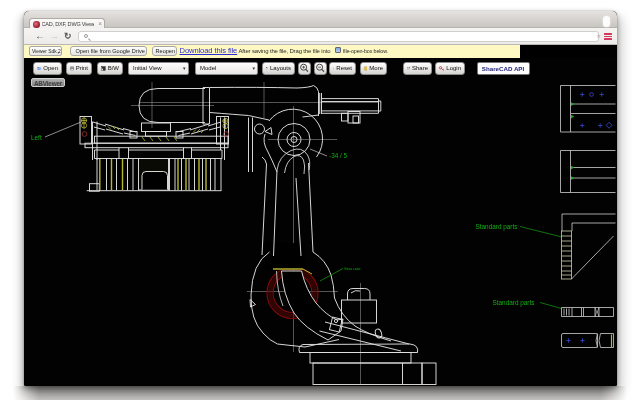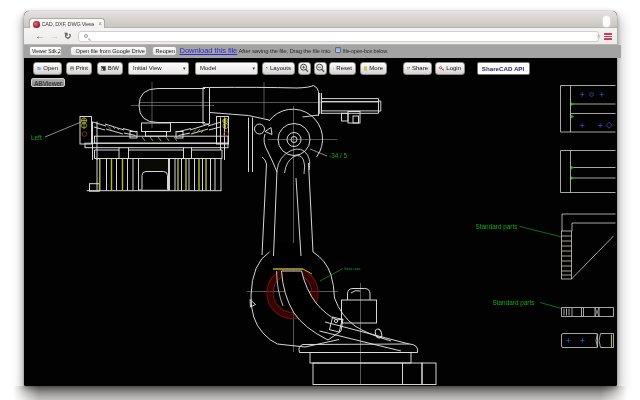--- a/index.html
+++ b/index.html
@@ -34,21 +34,21 @@
   .nav .fwd  { position:absolute; left:26px; top:3px; font-size:9px; color:#c9c6c3; font-weight:bold;}
   .nav .rel  { position:absolute; left:40px; top:2.5px; font-size:9px; color:#555; font-weight:bold; transform:scaleX(-1);}
   .omni { position:absolute; left:54px; top:2.8px; width:521px; height:11.5px; background:#fff;
     border:1px solid #d2d0ce; border-radius:3px; }
   .mag { position:absolute; left:60px; top:6px; width:4px; height:4px; border:1px solid #9a9a9a; border-radius:50%;}
   .mag:after { content:""; position:absolute; left:3.4px; top:3.6px; width:2.6px; height:1px; background:#9a9a9a; transform:rotate(45deg);}
   .star { position:absolute; left:572px; top:4px; font-size:6px; color:#c0bdba; }
   .menu { position:absolute; left:580px; top:5.2px; width:8px; height:7px; }
   .menu i { display:block; height:1.6px; background:#d2375c; margin-bottom:1px; border-radius:0.5px;}
   
-  .strip { position:absolute; left:0; top:33.5px; width:597px; height:13px; background:#a3a3a3; }
+  .strip { position:absolute; left:0; top:33.5px; width:496px; height:13px; background:#fef9c3; }
   .sel1 { position:absolute; left:5px; top:1.8px; width:33px; height:9.4px; background:linear-gradient(#fefefe,#e9e7e5);
     border:1px solid #a9a7a5; border-radius:2px; font-size:4.9px; color:#222; padding:2px 0 0 2px; }
   .sel1 .arr { position:absolute; right:1.5px; top:2.4px; font-size:4px; color:#555; }
   .gbtn { position:absolute; top:1.2px; height:10.2px; background:linear-gradient(#fdfdfd,#e6e4e2);
     border:1px solid #a9a7a5; border-radius:3px; font-size:5.6px; color:#222;
     display:flex; align-items:center; padding:0 3px; white-space:nowrap;}
   .dl { position:absolute; left:155.5px; top:1.6px; font-size:7.6px; color:#2f2bd0; text-decoration:underline; letter-spacing:-0.1px;}
   .after { position:absolute; left:214.5px; top:3px; font-size:6px; color:#2a2a2a; letter-spacing:-0.15px; }
   .ficon { position:absolute; left:310.5px; top:2.8px; width:6.5px; height:6px; background:linear-gradient(#7da7e0,#b9cdf0);
     border:0.5px solid #667; border-radius:1px;}

